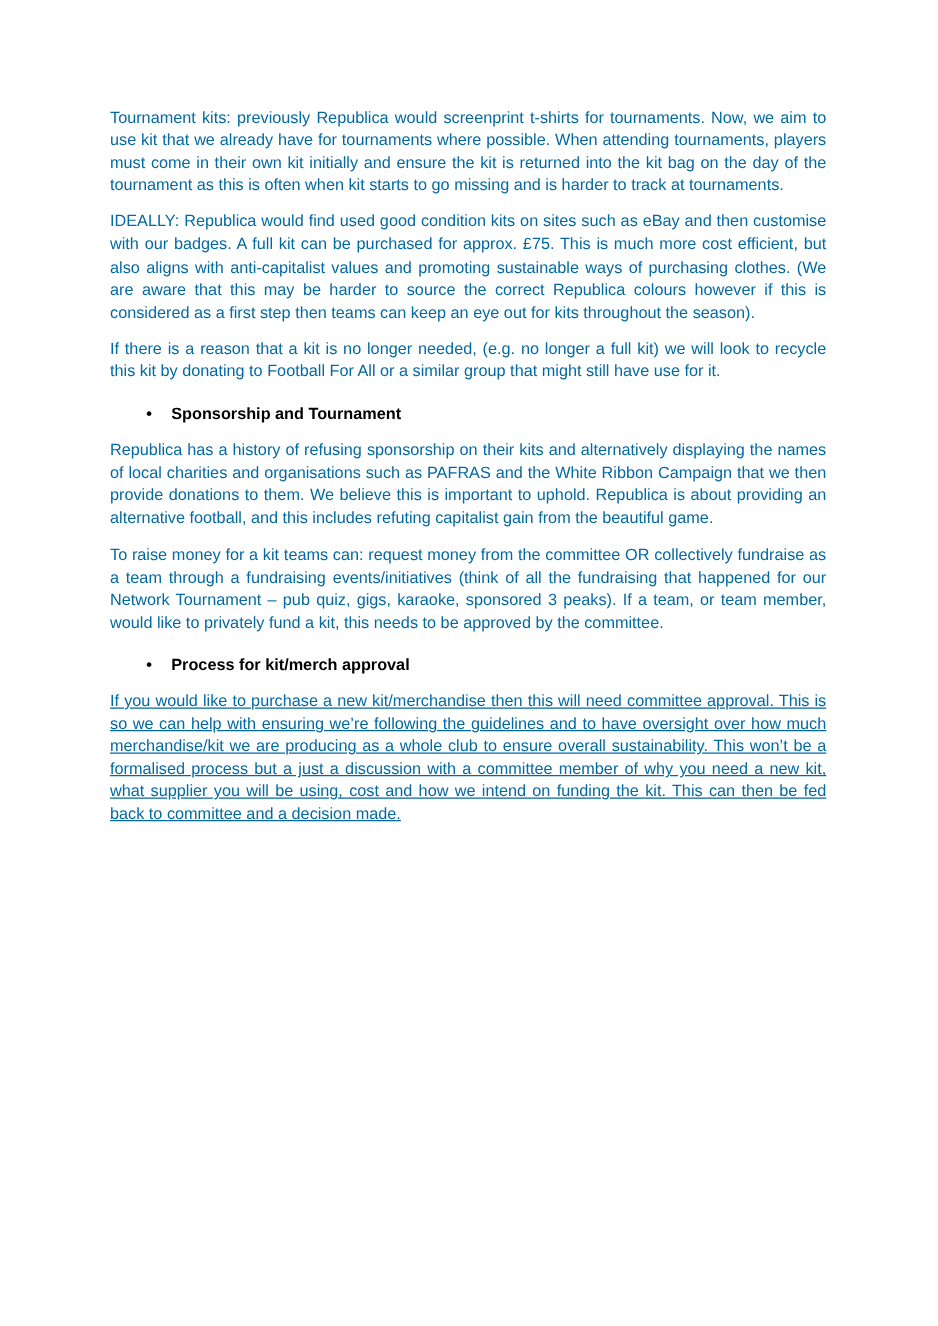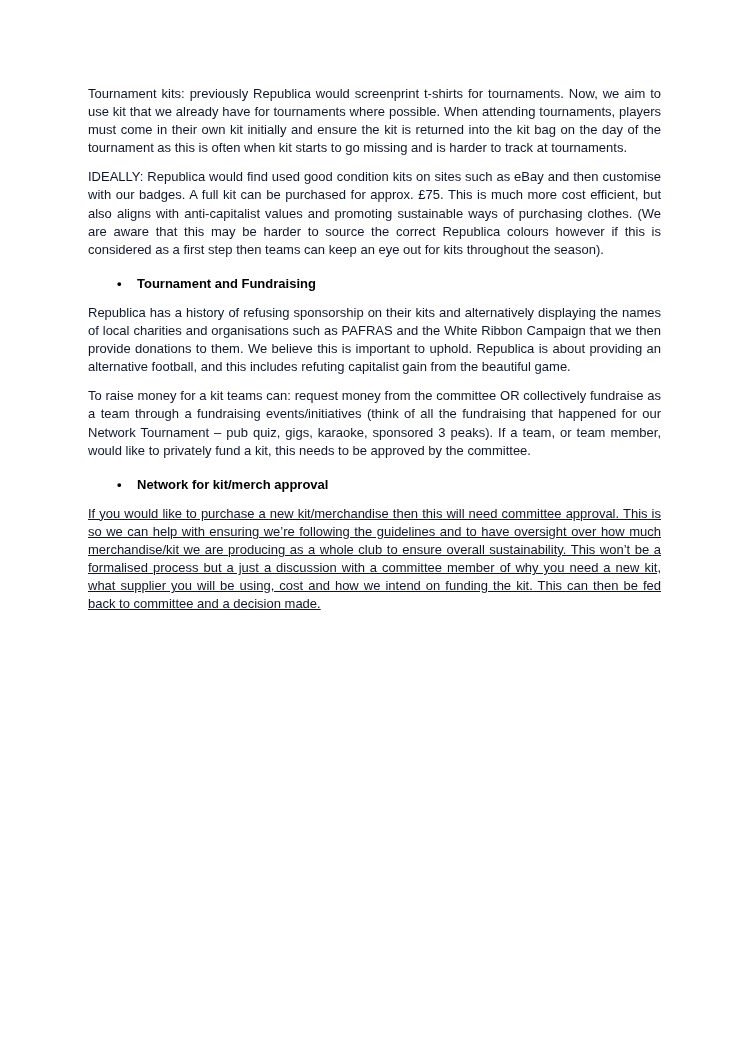--- a/index.html
+++ b/index.html
@@ -18,21 +18,21 @@
   .content {
     position: absolute;
     left: 88px;
     top: 85px;
     width: 573px;
   }
   p.para {
     margin: 0 0 11px 0;
     font-size: 13.0px;
     line-height: 18.1px;
-    color: #0f172a;
+    color: #0369a1;
     text-align: justify;
     text-justify: inter-word;
     -webkit-hyphens: none;
     hyphens: none;
     word-spacing: 0px;
   }
   p.para:last-child {
     margin-bottom: 0;
     text-decoration: underline;
   }
@@ -69,39 +69,40 @@
 </head>
 <body>
 
 <div class="page">
   <div class="content">
 
     <p class="para">Tournament kits: previously Republica would screenprint t-shirts for tournaments. Now, we aim to use kit that we already have for tournaments where possible. When attending tournaments, players must come in their own kit initially and ensure the kit is returned into the kit bag on the day of the tournament as this is often when kit starts to go missing and is harder to track at tournaments.</p>
 
     <p class="para">IDEALLY: Republica would find used good condition kits on sites such as eBay and then customise with our badges. A full kit can be purchased for approx. £75. This is much more cost efficient, but also aligns with anti-capitalist values and promoting sustainable ways of purchasing clothes. (We are aware that this may be harder to source the correct Republica colours however if this is considered as a first step then teams can keep an eye out for kits throughout the season).</p>
 
+    <p class="para">If there is a reason that a kit is no longer needed, (e.g. no longer a full kit) we will look to recycle this kit by donating to Football For All or a similar group that might still have use for it.</p>
 
     <div class="spacer-before-bullet"></div>
 
     <ul class="bullets">
       <li class="bullet-item">
         <span class="bullet-marker">•</span>
-        <span>Tournament and Fundraising</span>
+        <span>Sponsorship and Tournament</span>
       </li>
     </ul>
 
     <p class="para">Republica has a history of refusing sponsorship on their kits and alternatively displaying the names of local charities and organisations such as PAFRAS and the White Ribbon Campaign that we then provide donations to them. We believe this is important to uphold. Republica is about providing an alternative football, and this includes refuting capitalist gain from the beautiful game.</p>
 
     <p class="para">To raise money for a kit teams can: request money from the committee OR collectively fundraise as a team through a fundraising events/initiatives (think of all the fundraising that happened for our Network Tournament – pub quiz, gigs, karaoke, sponsored 3 peaks). If a team, or team member, would like to privately fund a kit, this needs to be approved by the committee.</p>
 
     <div class="spacer-before-bullet"></div>
 
     <ul class="bullets">
       <li class="bullet-item">
         <span class="bullet-marker">•</span>
-        <span>Network for kit/merch approval</span>
+        <span>Process for kit/merch approval</span>
       </li>
     </ul>
 
     <p class="para">If you would like to purchase a new kit/merchandise then this will need committee approval. This is so we can help with ensuring we’re following the guidelines and to have oversight over how much merchandise/kit we are producing as a whole club to ensure overall sustainability. This won’t be a formalised process but a just a discussion with a committee member of why you need a new kit, what supplier you will be using, cost and how we intend on funding the kit. This can then be fed back to committee and a decision made.</p>
 
   </div>
 </div>
 
 </body></html>

